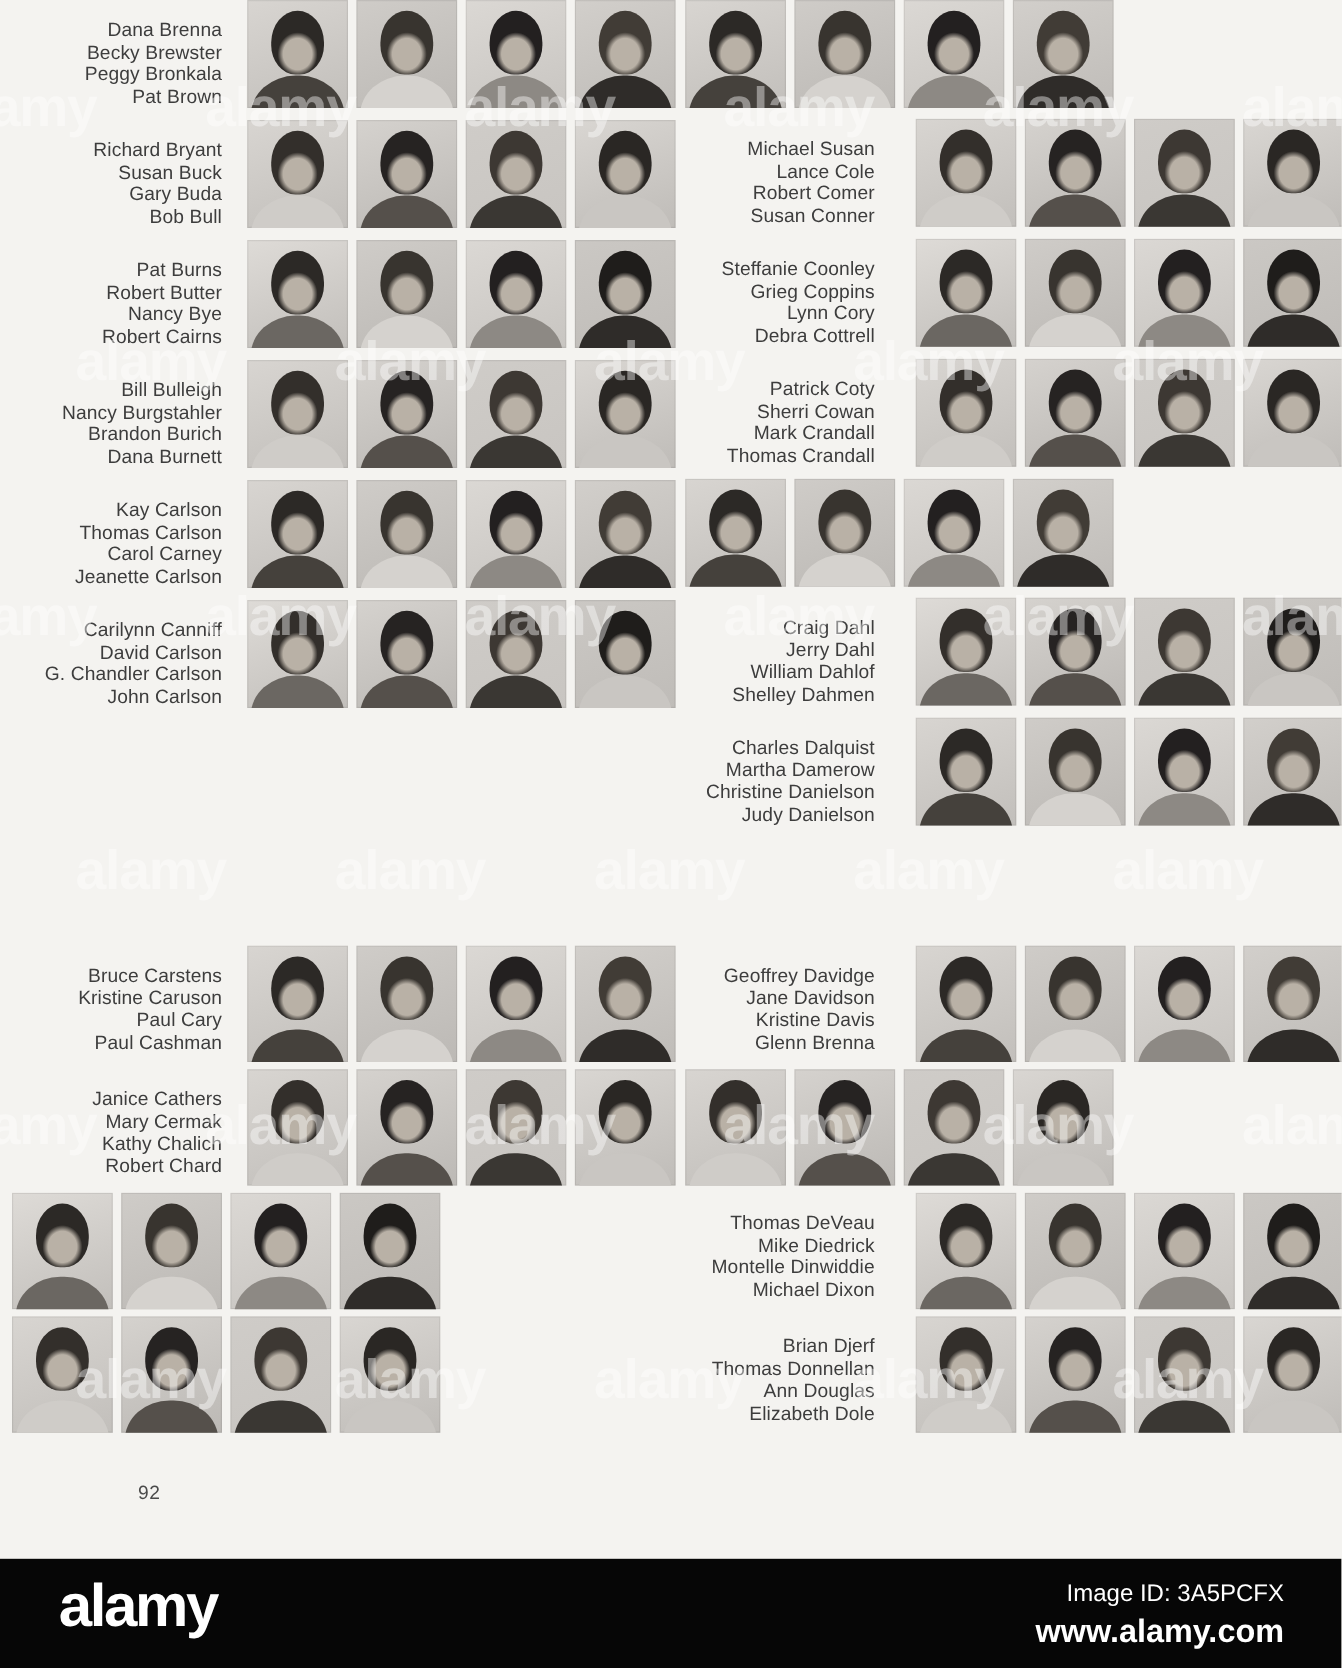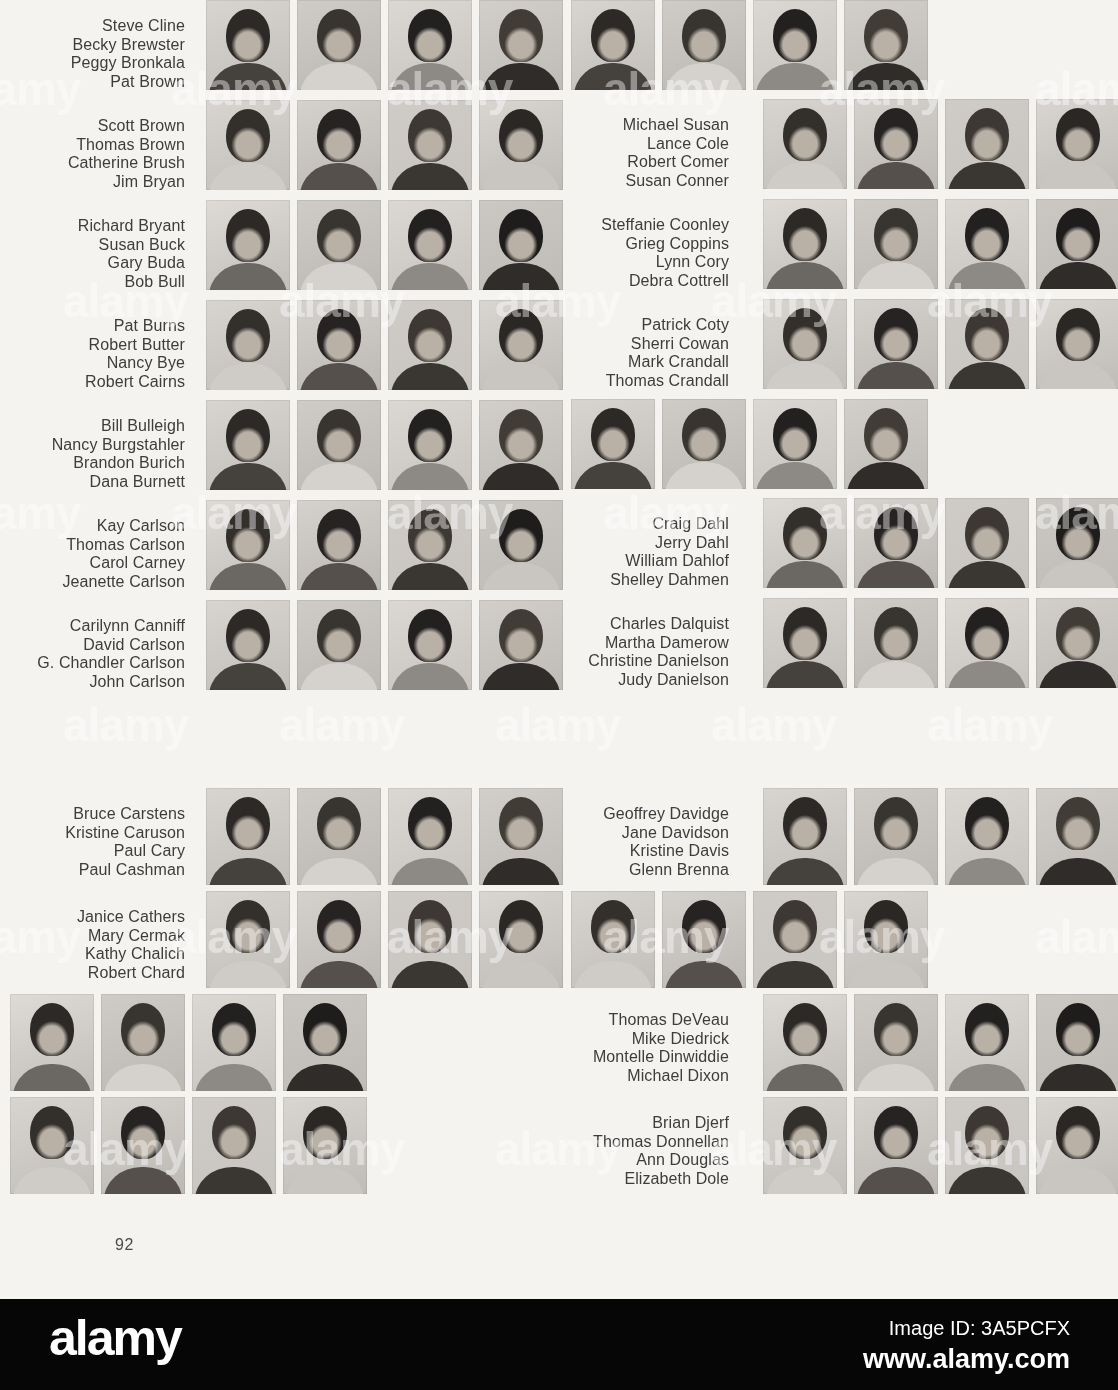--- a/index.html
+++ b/index.html
@@ -84,38 +84,24 @@
   }
   #footer .fid{font-size:20px;line-height:24px;font-weight:400;}
   #footer .furl{font-size:27px;line-height:32px;font-weight:bold;margin-top:3px;}
 </style>
 </head>
 <body>
 
 <div class="section top lhalf" id="sec-top-left">
     <div class="group">
       <div class="names">
-        <div class="name">Steve Cline</div>
+        <div class="name">Dana Brenna</div>
         <div class="name">Becky Brewster</div>
         <div class="name">Peggy Bronkala</div>
         <div class="name">Pat Brown</div>
-      </div>
-      <div class="photos">
-        <div class="photo"></div>
-        <div class="photo"></div>
-        <div class="photo"></div>
-        <div class="photo"></div>
-      </div>
-    </div>
-    <div class="group">
-      <div class="names">
-        <div class="name">Scott Brown</div>
-        <div class="name">Thomas Brown</div>
-        <div class="name">Catherine Brush</div>
-        <div class="name">Jim Bryan</div>
       </div>
       <div class="photos">
         <div class="photo"></div>
         <div class="photo"></div>
         <div class="photo"></div>
         <div class="photo"></div>
       </div>
     </div>
     <div class="group">
       <div class="names">

